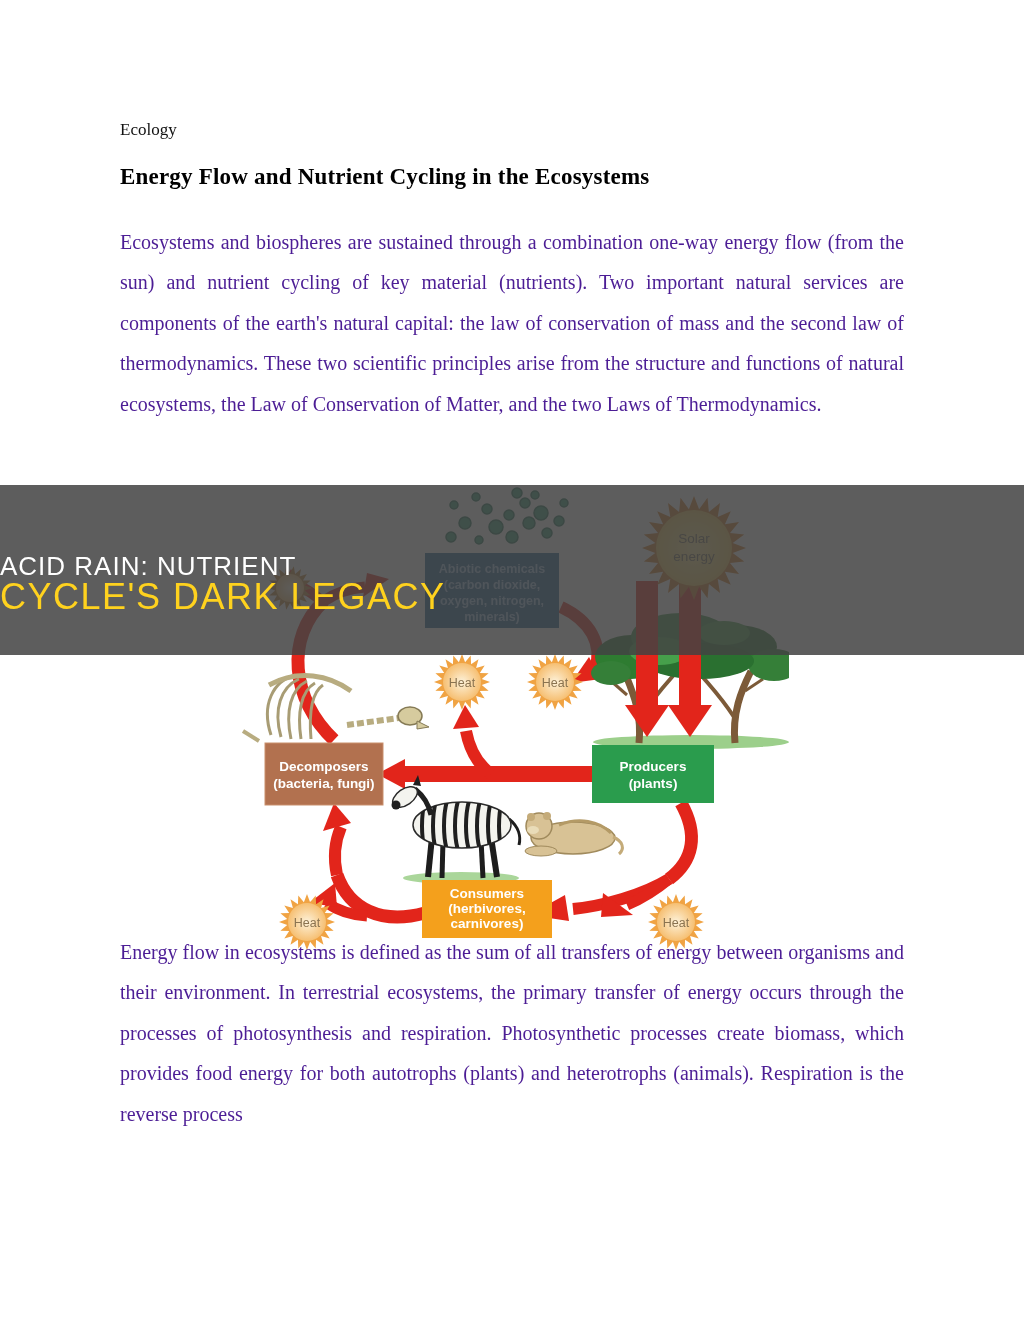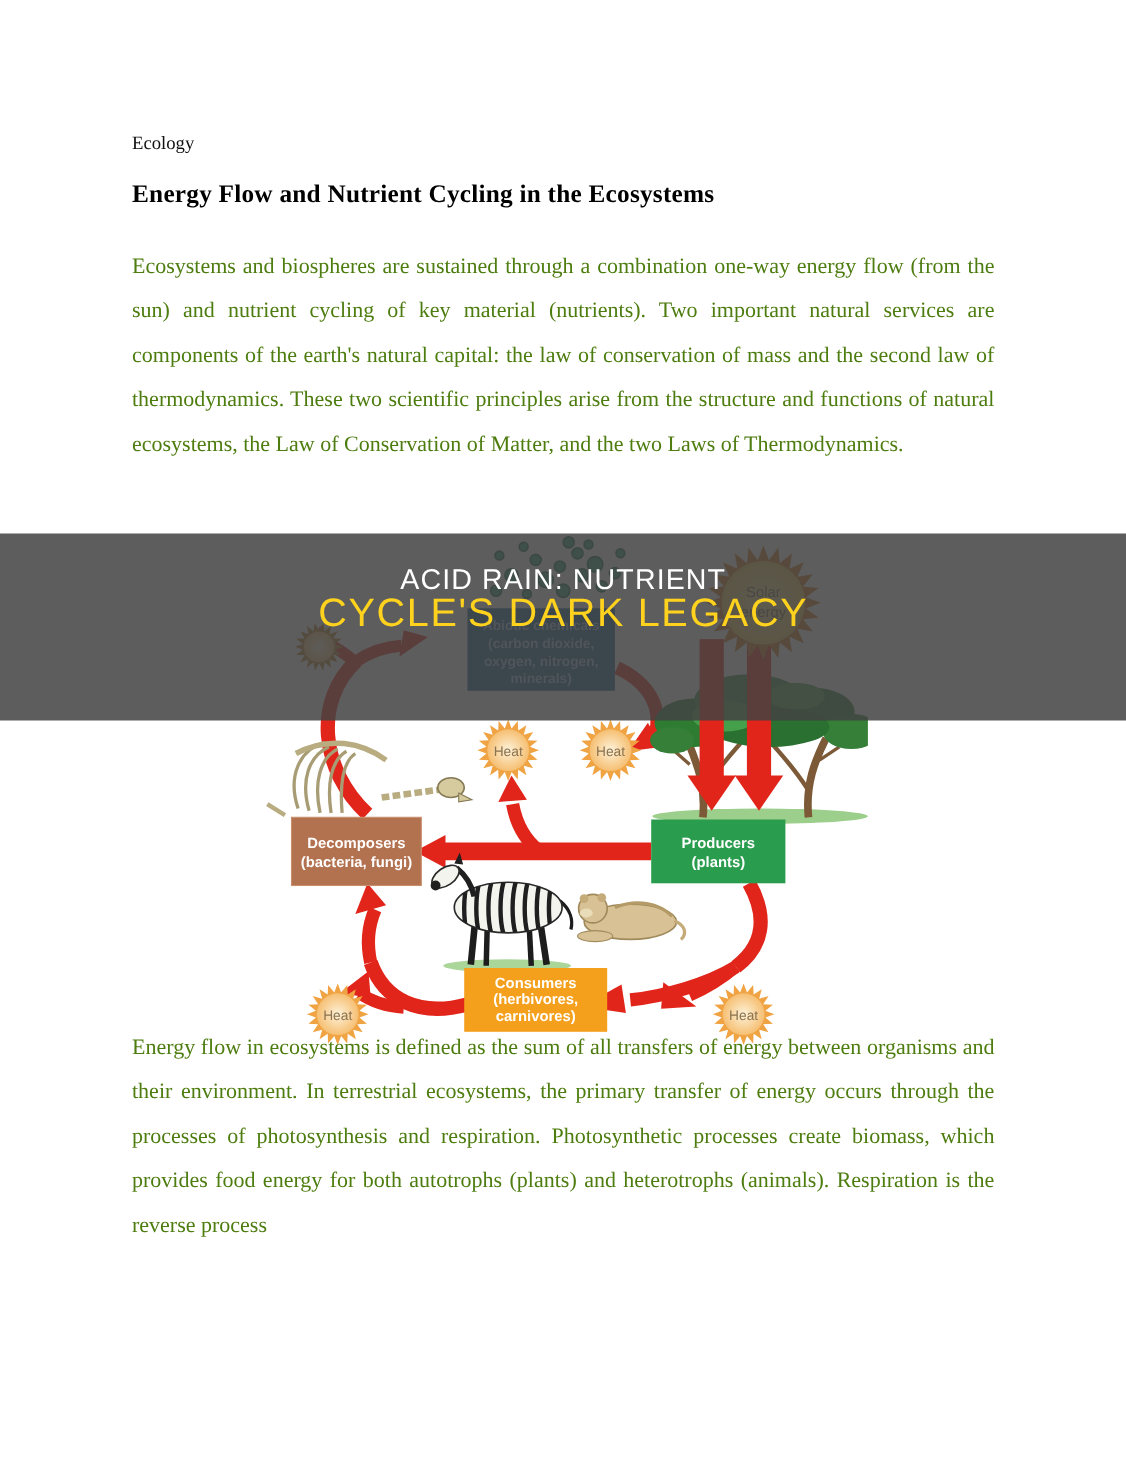--- a/index.html
+++ b/index.html
@@ -9,32 +9,32 @@
   }
   .category {
     position:absolute; left:120px; top:120px; font-size:17px; color:#111;
   }
   .title {
     position:absolute; left:120px; top:164px; margin:0; font-size:23px;
     font-weight:bold; color:#000; letter-spacing:0.2px;
   }
   .bodytext {
     position:absolute; left:120px; width:784px; margin:0; font-size:20px;
-    line-height:40.4px; text-align:justify; color:#4d7c0f;
+    line-height:40.4px; text-align:justify; color:#4c1d95;
   }
   .para1 { top:222px; }
   .para2 { top:932px; }
   .diagram {
     position:absolute; left:229px; top:485px; width:560px; height:480px; z-index:1;
   }
   .overlay {
     position:absolute; left:0; top:485px; width:1024px; height:170px;
     background:rgba(66,66,66,0.86); z-index:2;
-    display:flex; flex-direction:column; align-items:center;
-    padding-top:28px; box-sizing:border-box;
+    display:flex; flex-direction:column; align-items:flex-start;
+    padding-top:68px; box-sizing:border-box;
     font-family:"Liberation Sans", sans-serif; text-align:center;
   }
   .banner1 { font-size:26px; line-height:1; color:#ffffff; letter-spacing:1px; }
   .banner2 { font-size:36px; line-height:1; color:#ffd21e; letter-spacing:1.5px; }
   
   .boxtext   { font-family:"Liberation Sans",sans-serif; font-size:13.5px; font-weight:bold; fill:#ffffff; text-anchor:middle; }
   .boxtext-sm{ font-family:"Liberation Sans",sans-serif; font-size:12.5px; font-weight:bold; fill:#9dc3e6; text-anchor:middle; }
   .heattext  { font-family:"Liberation Sans",sans-serif; font-size:12.5px; fill:#8a7350; text-anchor:middle; }
   .suntext   { font-family:"Liberation Sans",sans-serif; font-size:13.5px; fill:#6b6352; text-anchor:middle; }
 </style>

